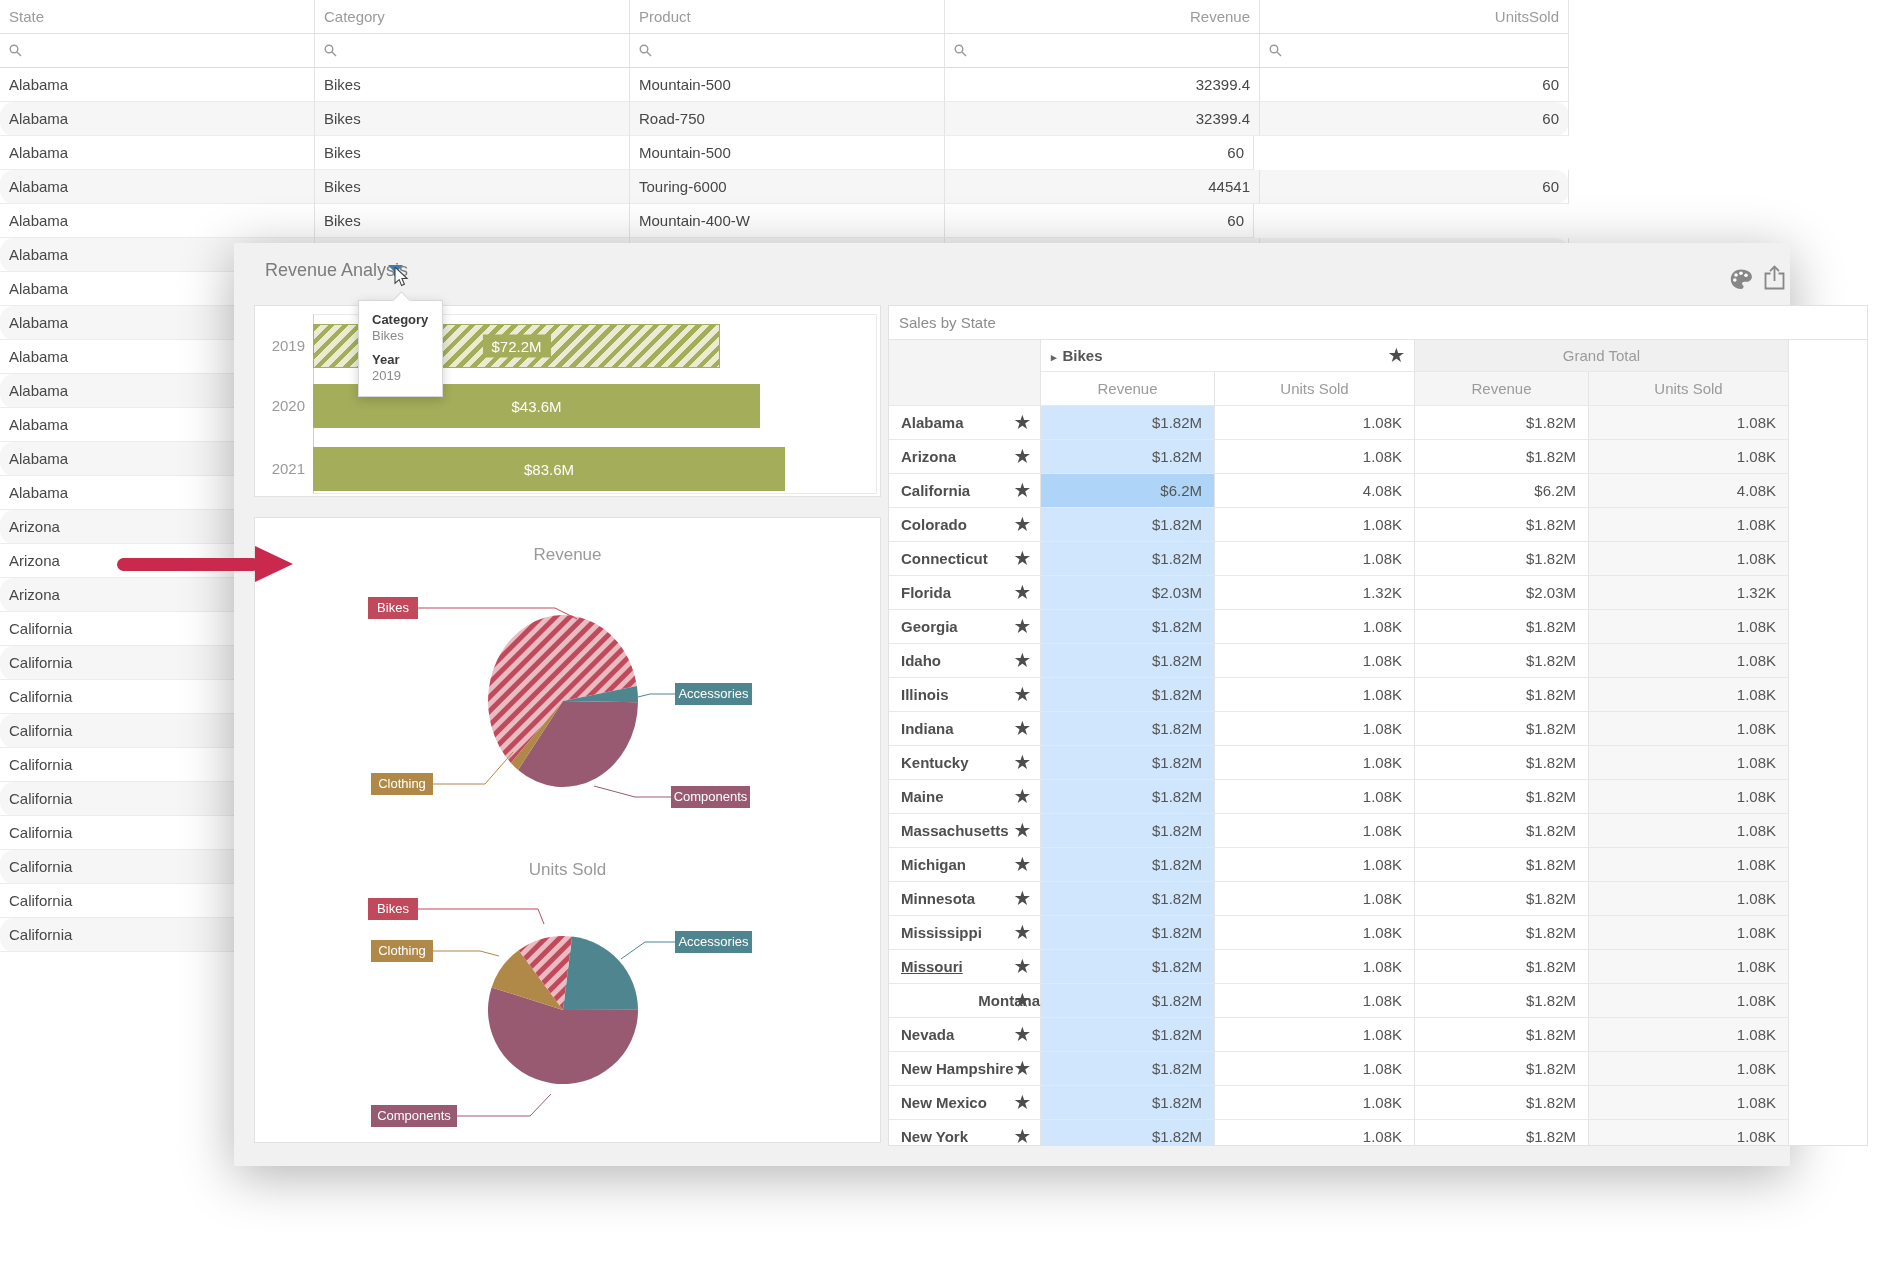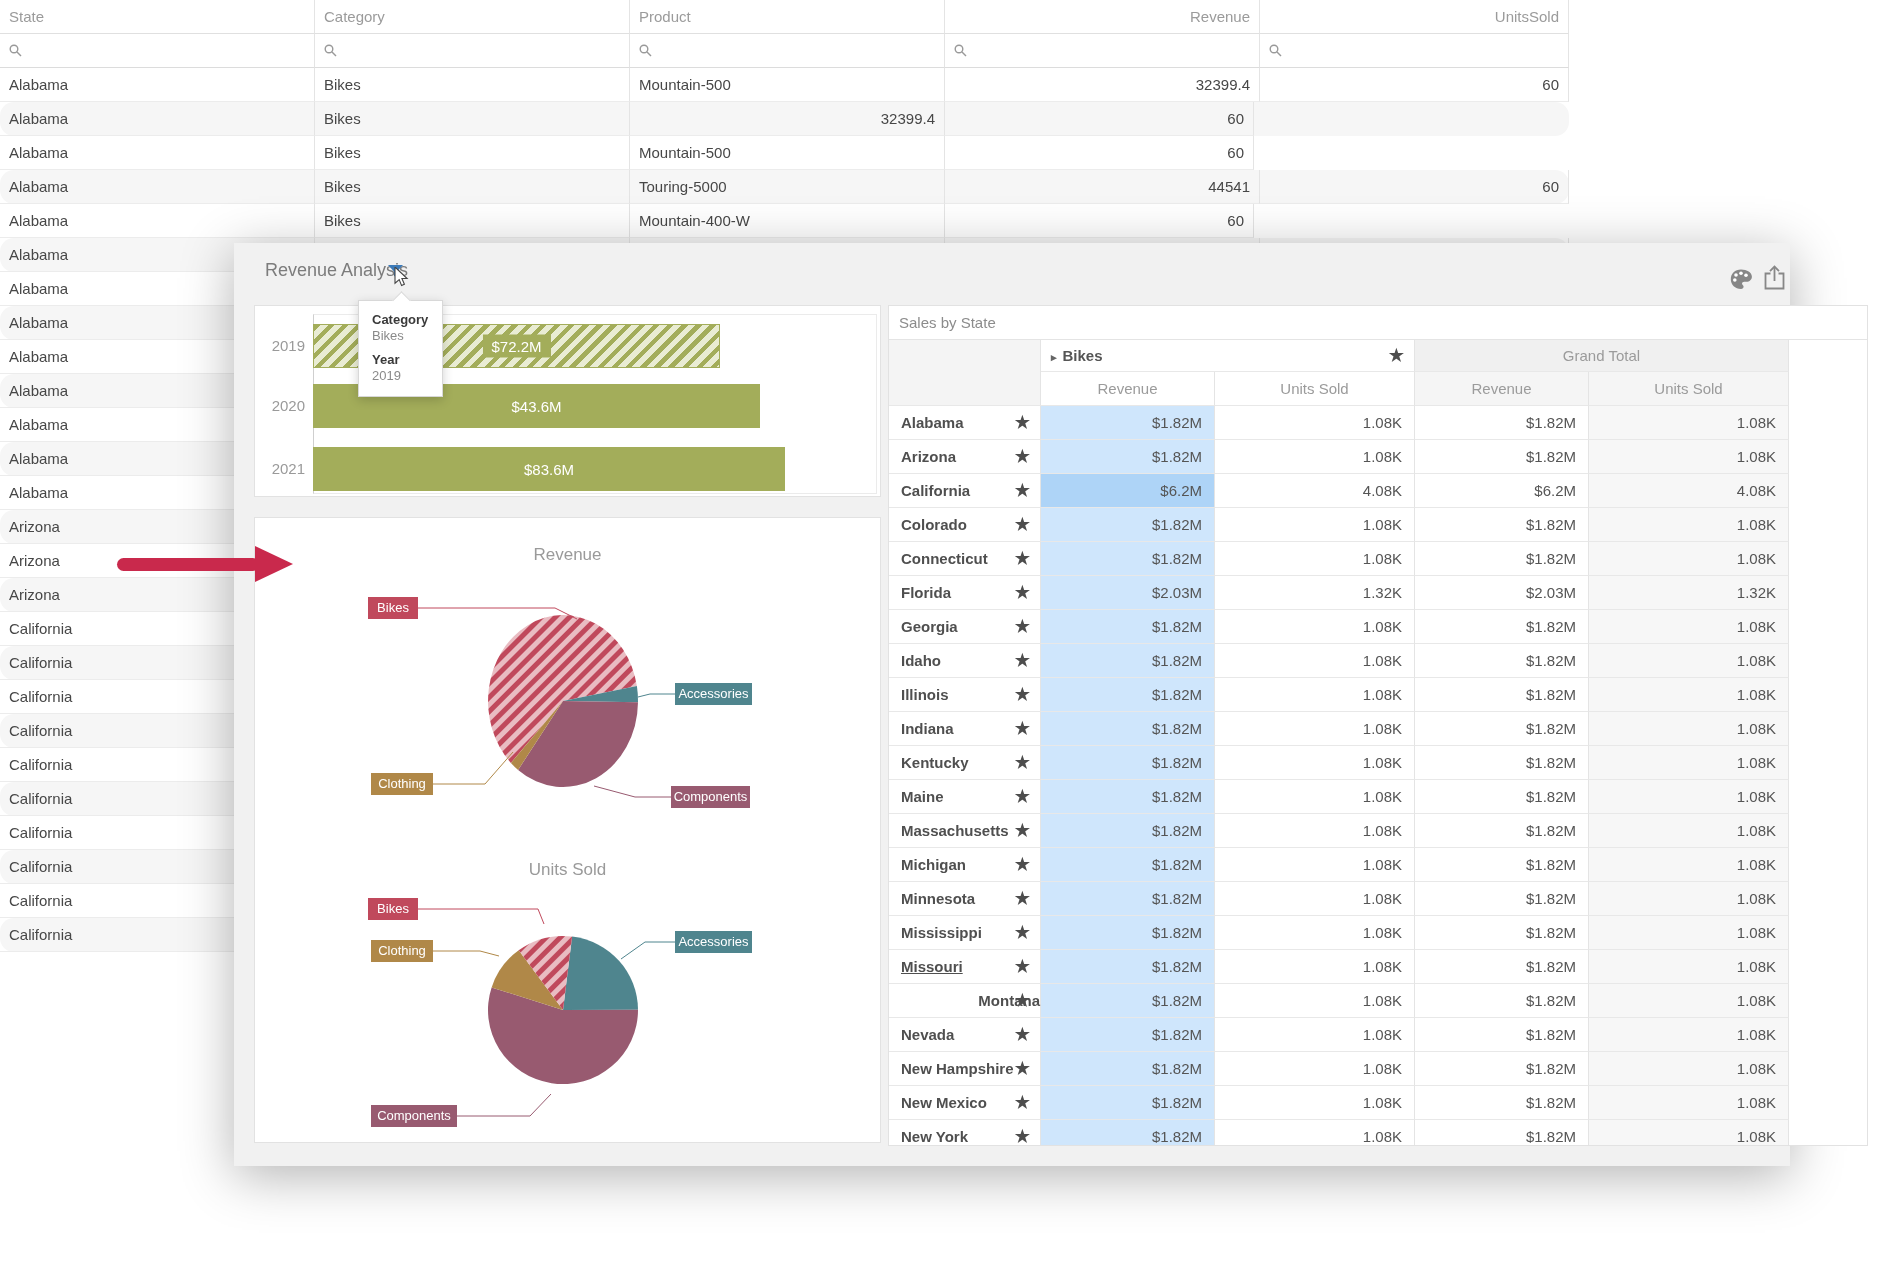--- a/index.html
+++ b/index.html
@@ -111,33 +111,34 @@
     <div class="g-row">
       <div class="g-cell" style="width: 315px;">Alabama</div>
       <div class="g-cell" style="width: 315px;">Bikes</div>
       <div class="g-cell" style="width: 315px;">Mountain-500</div>
       <div class="g-cell g-right" style="width: 315px;">32399.4</div>
       <div class="g-cell g-right" style="width: 309px;">60</div>
     </div>
     <div class="g-row zebra">
       <div class="g-cell" style="width: 315px;">Alabama</div>
       <div class="g-cell" style="width: 315px;">Bikes</div>
+      <div class="g-cell" style="width: 315px;">Road-750</div>
       <div class="g-cell g-right" style="width: 315px;">32399.4</div>
       <div class="g-cell g-right" style="width: 309px;">60</div>
     </div>
     <div class="g-row">
       <div class="g-cell" style="width: 315px;">Alabama</div>
       <div class="g-cell" style="width: 315px;">Bikes</div>
       <div class="g-cell" style="width: 315px;">Mountain-500</div>
       <div class="g-cell g-right" style="width: 309px;">60</div>
     </div>
     <div class="g-row zebra">
       <div class="g-cell" style="width: 315px;">Alabama</div>
       <div class="g-cell" style="width: 315px;">Bikes</div>
-      <div class="g-cell" style="width: 315px;">Touring-5000</div>
+      <div class="g-cell" style="width: 315px;">Touring-6000</div>
       <div class="g-cell g-right" style="width: 315px;">44541</div>
       <div class="g-cell g-right" style="width: 309px;">60</div>
     </div>
     <div class="g-row">
       <div class="g-cell" style="width: 315px;">Alabama</div>
       <div class="g-cell" style="width: 315px;">Bikes</div>
       <div class="g-cell" style="width: 315px;">Mountain-400-W</div>
       <div class="g-cell g-right" style="width: 309px;">60</div>
     </div>
     <div class="g-row zebra">

